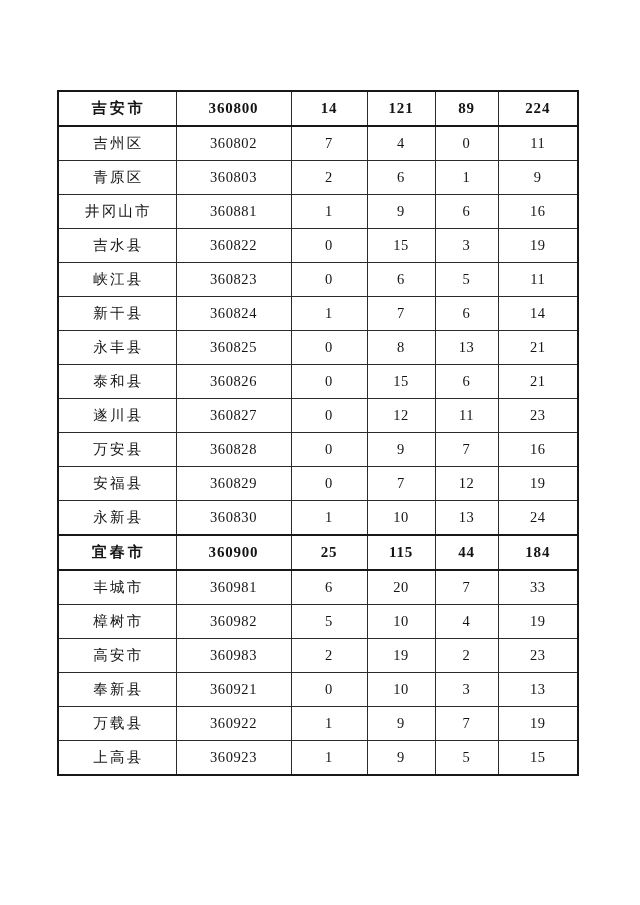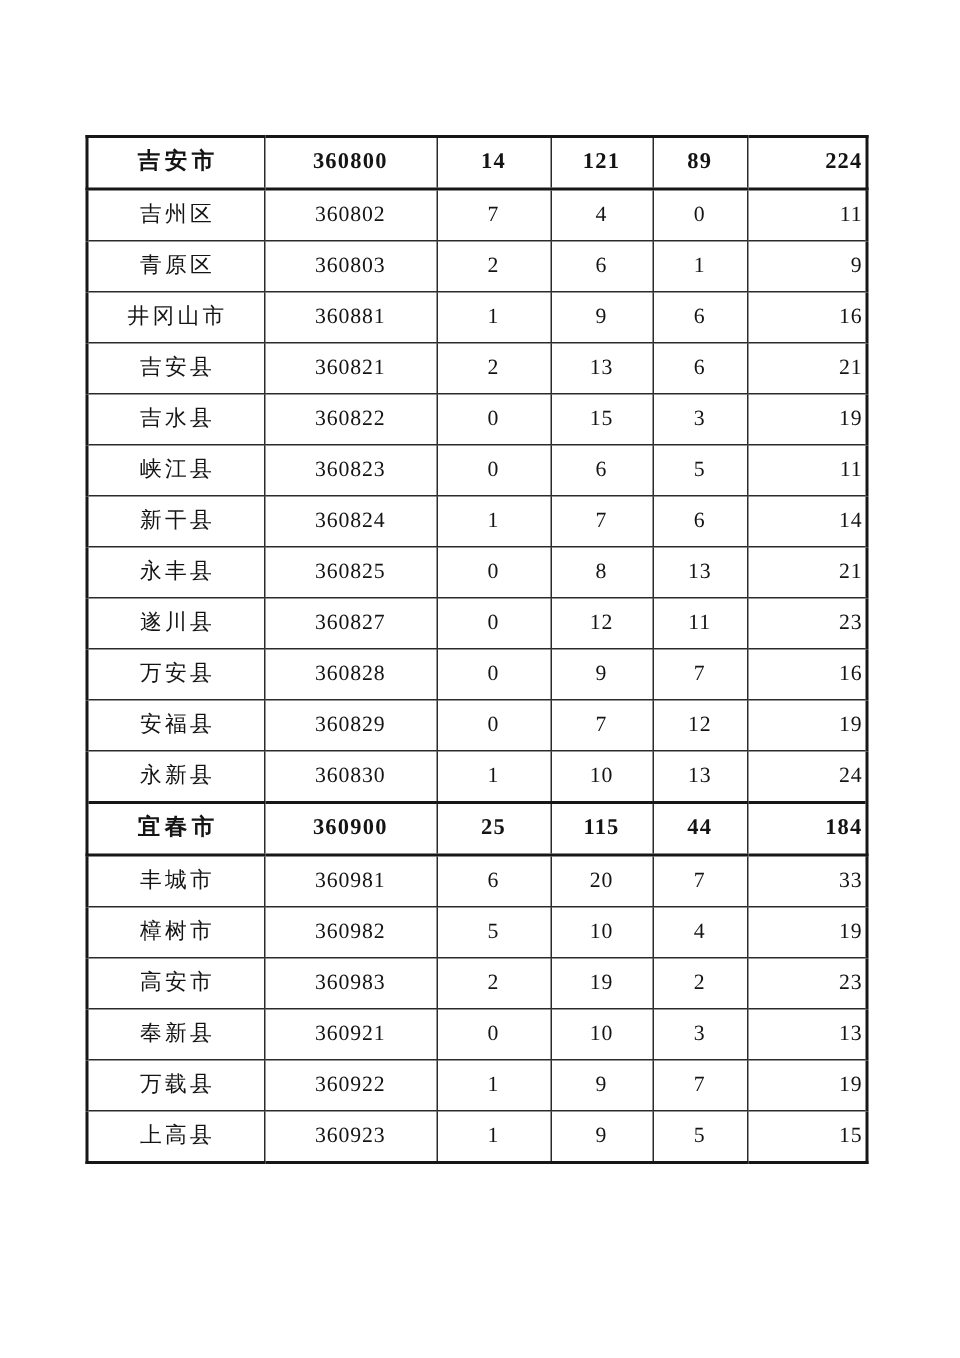--- a/index.html
+++ b/index.html
@@ -69,21 +69,21 @@
   }
   tr.city-row > td.code,
   tr.city-row > td.num {
     font-size: 15px;
     letter-spacing: 0.8px;
     margin-top: 20px;
   }
   tr.first-row > td { border-top: 2px solid #171717; }
   tr.last-row > td  { border-bottom: 2px solid #171717; }
   table.stat-table td:first-child { border-left: 2px solid #171717; }
-  table.stat-table td:last-child  { border-right: 2px solid #171717; text-align: right; }
+  table.stat-table td:last-child  { border-right: 2px solid #171717; }
 </style>
 </head>
 <body>
 
 <div id="sheet">
   <table class="stat-table">
     <colgroup>
       <col class="c-name">
         <col class="c-code">
         <col class="c-v1">
@@ -118,28 +118,20 @@
         </tr>
         <tr>
           <td class="name">井冈山市</td>
           <td class="code">360881</td>
           <td class="num">1</td>
           <td class="num">9</td>
           <td class="num">6</td>
           <td class="num">16</td>
         </tr>
         <tr>
-          <td class="name">吉安县</td>
-          <td class="code">360821</td>
-          <td class="num">2</td>
-          <td class="num">13</td>
-          <td class="num">6</td>
-          <td class="num">21</td>
-        </tr>
-        <tr>
           <td class="name">吉水县</td>
           <td class="code">360822</td>
           <td class="num">0</td>
           <td class="num">15</td>
           <td class="num">3</td>
           <td class="num">19</td>
         </tr>
         <tr>
           <td class="name">峡江县</td>
           <td class="code">360823</td>
@@ -155,20 +147,28 @@
           <td class="num">7</td>
           <td class="num">6</td>
           <td class="num">14</td>
         </tr>
         <tr>
           <td class="name">永丰县</td>
           <td class="code">360825</td>
           <td class="num">0</td>
           <td class="num">8</td>
           <td class="num">13</td>
+          <td class="num">21</td>
+        </tr>
+        <tr>
+          <td class="name">泰和县</td>
+          <td class="code">360826</td>
+          <td class="num">0</td>
+          <td class="num">15</td>
+          <td class="num">6</td>
           <td class="num">21</td>
         </tr>
         <tr>
           <td class="name">遂川县</td>
           <td class="code">360827</td>
           <td class="num">0</td>
           <td class="num">12</td>
           <td class="num">11</td>
           <td class="num">23</td>
         </tr>

